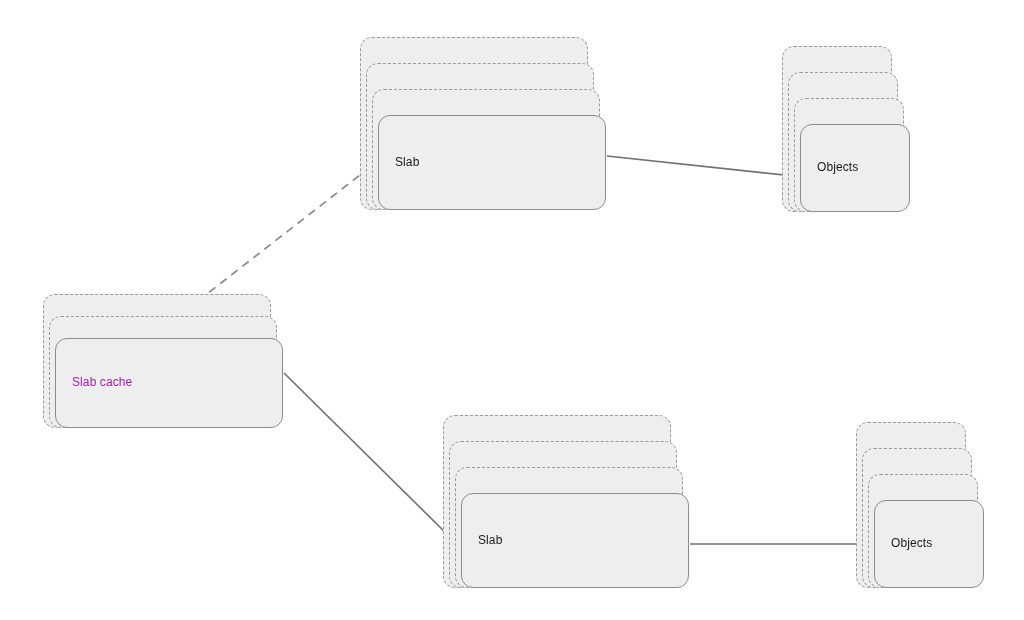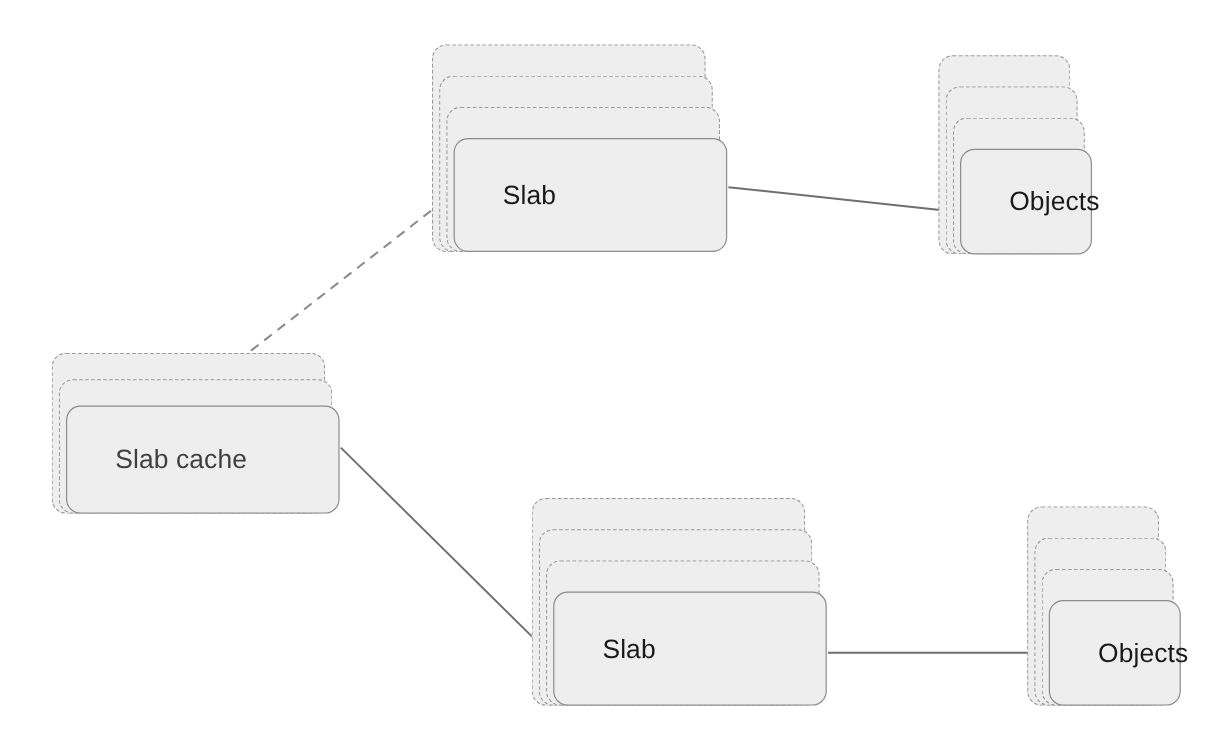--- a/index.html
+++ b/index.html
@@ -35,24 +35,24 @@
   }
   .card.back {
     border: 1.6px dashed #9a9a9a;
   }
   .card.front {
     border: 1.4px solid #8c8c8c;
     z-index: 5;
   }
   .card-label {
     position: absolute;
-    left: 40px;
+    left: 16px;
     top: 50%;
     transform: translateY(-50%);
-    font-size: 22px;
+    font-size: 12px;
     line-height: 1.15;
     color: #1a1a1a;
     white-space: nowrap;
     letter-spacing: 0.1px;
   }
 </style>
 </head>
 <body>
 
 <div id="canvas">
@@ -70,21 +70,21 @@
 
     <line x1="284" y1="373" x2="455" y2="542" stroke="#6f6f6f" stroke-width="1.6" marker-end="url(#arrowhead)"></line>
 
     <line x1="690" y1="544" x2="867" y2="544" stroke="#6f6f6f" stroke-width="1.6" marker-end="url(#arrowhead)"></line>
   </svg>
 
   <div class="node-stack" style="left:0;top:0;">
       <div class="card back" style="left: 43px; top: 294px; width: 228px; height: 134px; border-color: rgb(154, 154, 154); background: rgb(238, 238, 238);"></div>
       <div class="card back" style="left: 49px; top: 316px; width: 228px; height: 112px; border-color: rgb(154, 154, 154); background: rgb(238, 238, 238);"></div>
       <div class="card front" style="left: 55px; top: 338px; width: 228px; height: 90px; border-color: rgb(140, 140, 140); background: rgb(238, 238, 238);">
-        <div class="card-label" style="color: #404040;">Slab cache</div>
+        <div class="card-label" style="color: #a21caf;">Slab cache</div>
       </div>
     </div>
   <div class="node-stack" style="left:0;top:0;">
       <div class="card back" style="left: 360px; top: 37px; width: 228px; height: 173px; border-color: rgb(154, 154, 154); background: rgb(238, 238, 238);"></div>
       <div class="card back" style="left: 366px; top: 63px; width: 228px; height: 147px; border-color: rgb(154, 154, 154); background: rgb(238, 238, 238);"></div>
       <div class="card back" style="left: 372px; top: 89px; width: 228px; height: 121px; border-color: rgb(154, 154, 154); background: rgb(238, 238, 238);"></div>
       <div class="card front" style="left: 378px; top: 115px; width: 228px; height: 95px; border-color: rgb(140, 140, 140); background: rgb(238, 238, 238);">
         <div class="card-label" style="color: rgb(26, 26, 26);">Slab</div>
       </div>
     </div>

